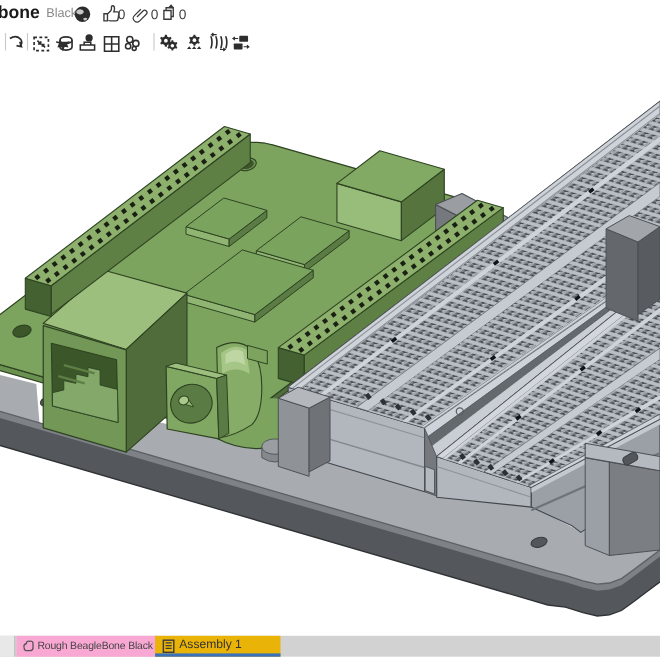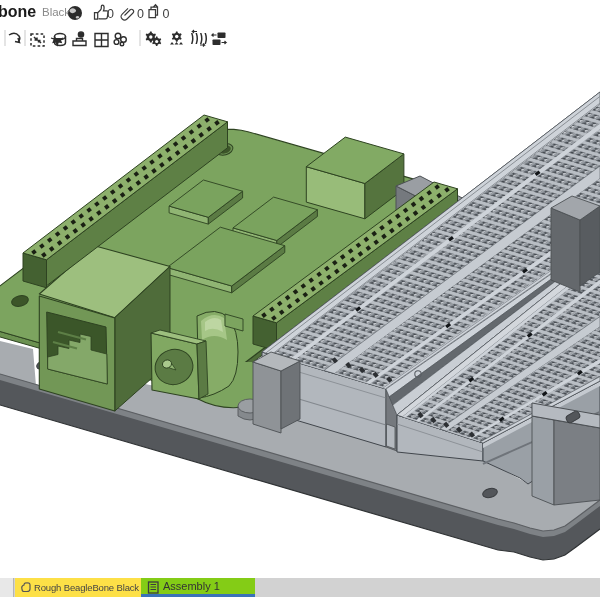--- a/index.html
+++ b/index.html
@@ -3,22 +3,22 @@
 <style>
   * { margin:0; padding:0; box-sizing:border-box; }
   body { width:600px; height:600px; font-family:"Liberation Sans", sans-serif; background:#fff; overflow:hidden; position:relative; }
   .viewport { position:absolute; top:0; left:0; width:600px; height:600px; }
   .hdr { position:absolute; top:0; left:0; width:592px; height:26px; background:#fff; }
   .title { position:absolute; left:-2px; top:3px; font-size:16px; font-weight:bold; color:#1a1a1a; }
   .main { position:absolute; left:42px; top:6px; font-size:11.5px; color:#8a8a8a; }
   .toolbar { position:absolute; top:26px; left:0; width:600px; height:24px; background:#fff; }
   .tabbar { position:absolute; top:578px; left:0; width:600px; height:19px; background:#d2d2d2; }
   .tab0 { position:absolute; left:0; top:0; width:14px; height:19px; background:#e8e8e8; border-right:1px solid #b5b5b5; }
-  .tab1 { position:absolute; left:15px; top:0; width:127px; height:19px; background:#fde047; border-right:1px solid #b5b5b5; color:#454545; font-size:9.5px; letter-spacing:-0.15px; line-height:19px; padding-left:19px; white-space:nowrap; }
-  .tab2 { position:absolute; left:141px; top:0; width:114px; height:19px; background:#84cc16; color:#333; font-size:11px; line-height:17px; padding-left:22px; white-space:nowrap; }
+  .tab1 { position:absolute; left:15px; top:0; width:127px; height:19px; background:#f9a8d4; border-right:1px solid #b5b5b5; color:#454545; font-size:9.5px; letter-spacing:-0.15px; line-height:19px; padding-left:19px; white-space:nowrap; }
+  .tab2 { position:absolute; left:141px; top:0; width:114px; height:19px; background:#eab308; color:#333; font-size:11px; line-height:17px; padding-left:22px; white-space:nowrap; }
   .tab2u { position:absolute; left:141px; top:16px; width:114px; height:3px; background:#3a72b9; }
 </style></head>
 <body>
 <div class="viewport"><svg width="600" height="600" viewBox="0 0 600 600">
 <defs>
         <pattern id="hg1" width="10.0" height="7.0" patternUnits="userSpaceOnUse" patternTransform="matrix(0.812,-0.584,0.958,0.286,262,352)">
           <rect width="10" height="7" fill="#b9bec4"></rect>
           <rect x="2.1" y="0.75" width="5.6" height="5.6" fill="#464b51"></rect>
           <path d="M2.5,1.1 L5,3.4 L7.5,1.1 Z" fill="#868c93"></path>
           <path d="M2.5,6.0 L5,3.6 L7.5,6.0 Z" fill="#c9cdd2"></path>

